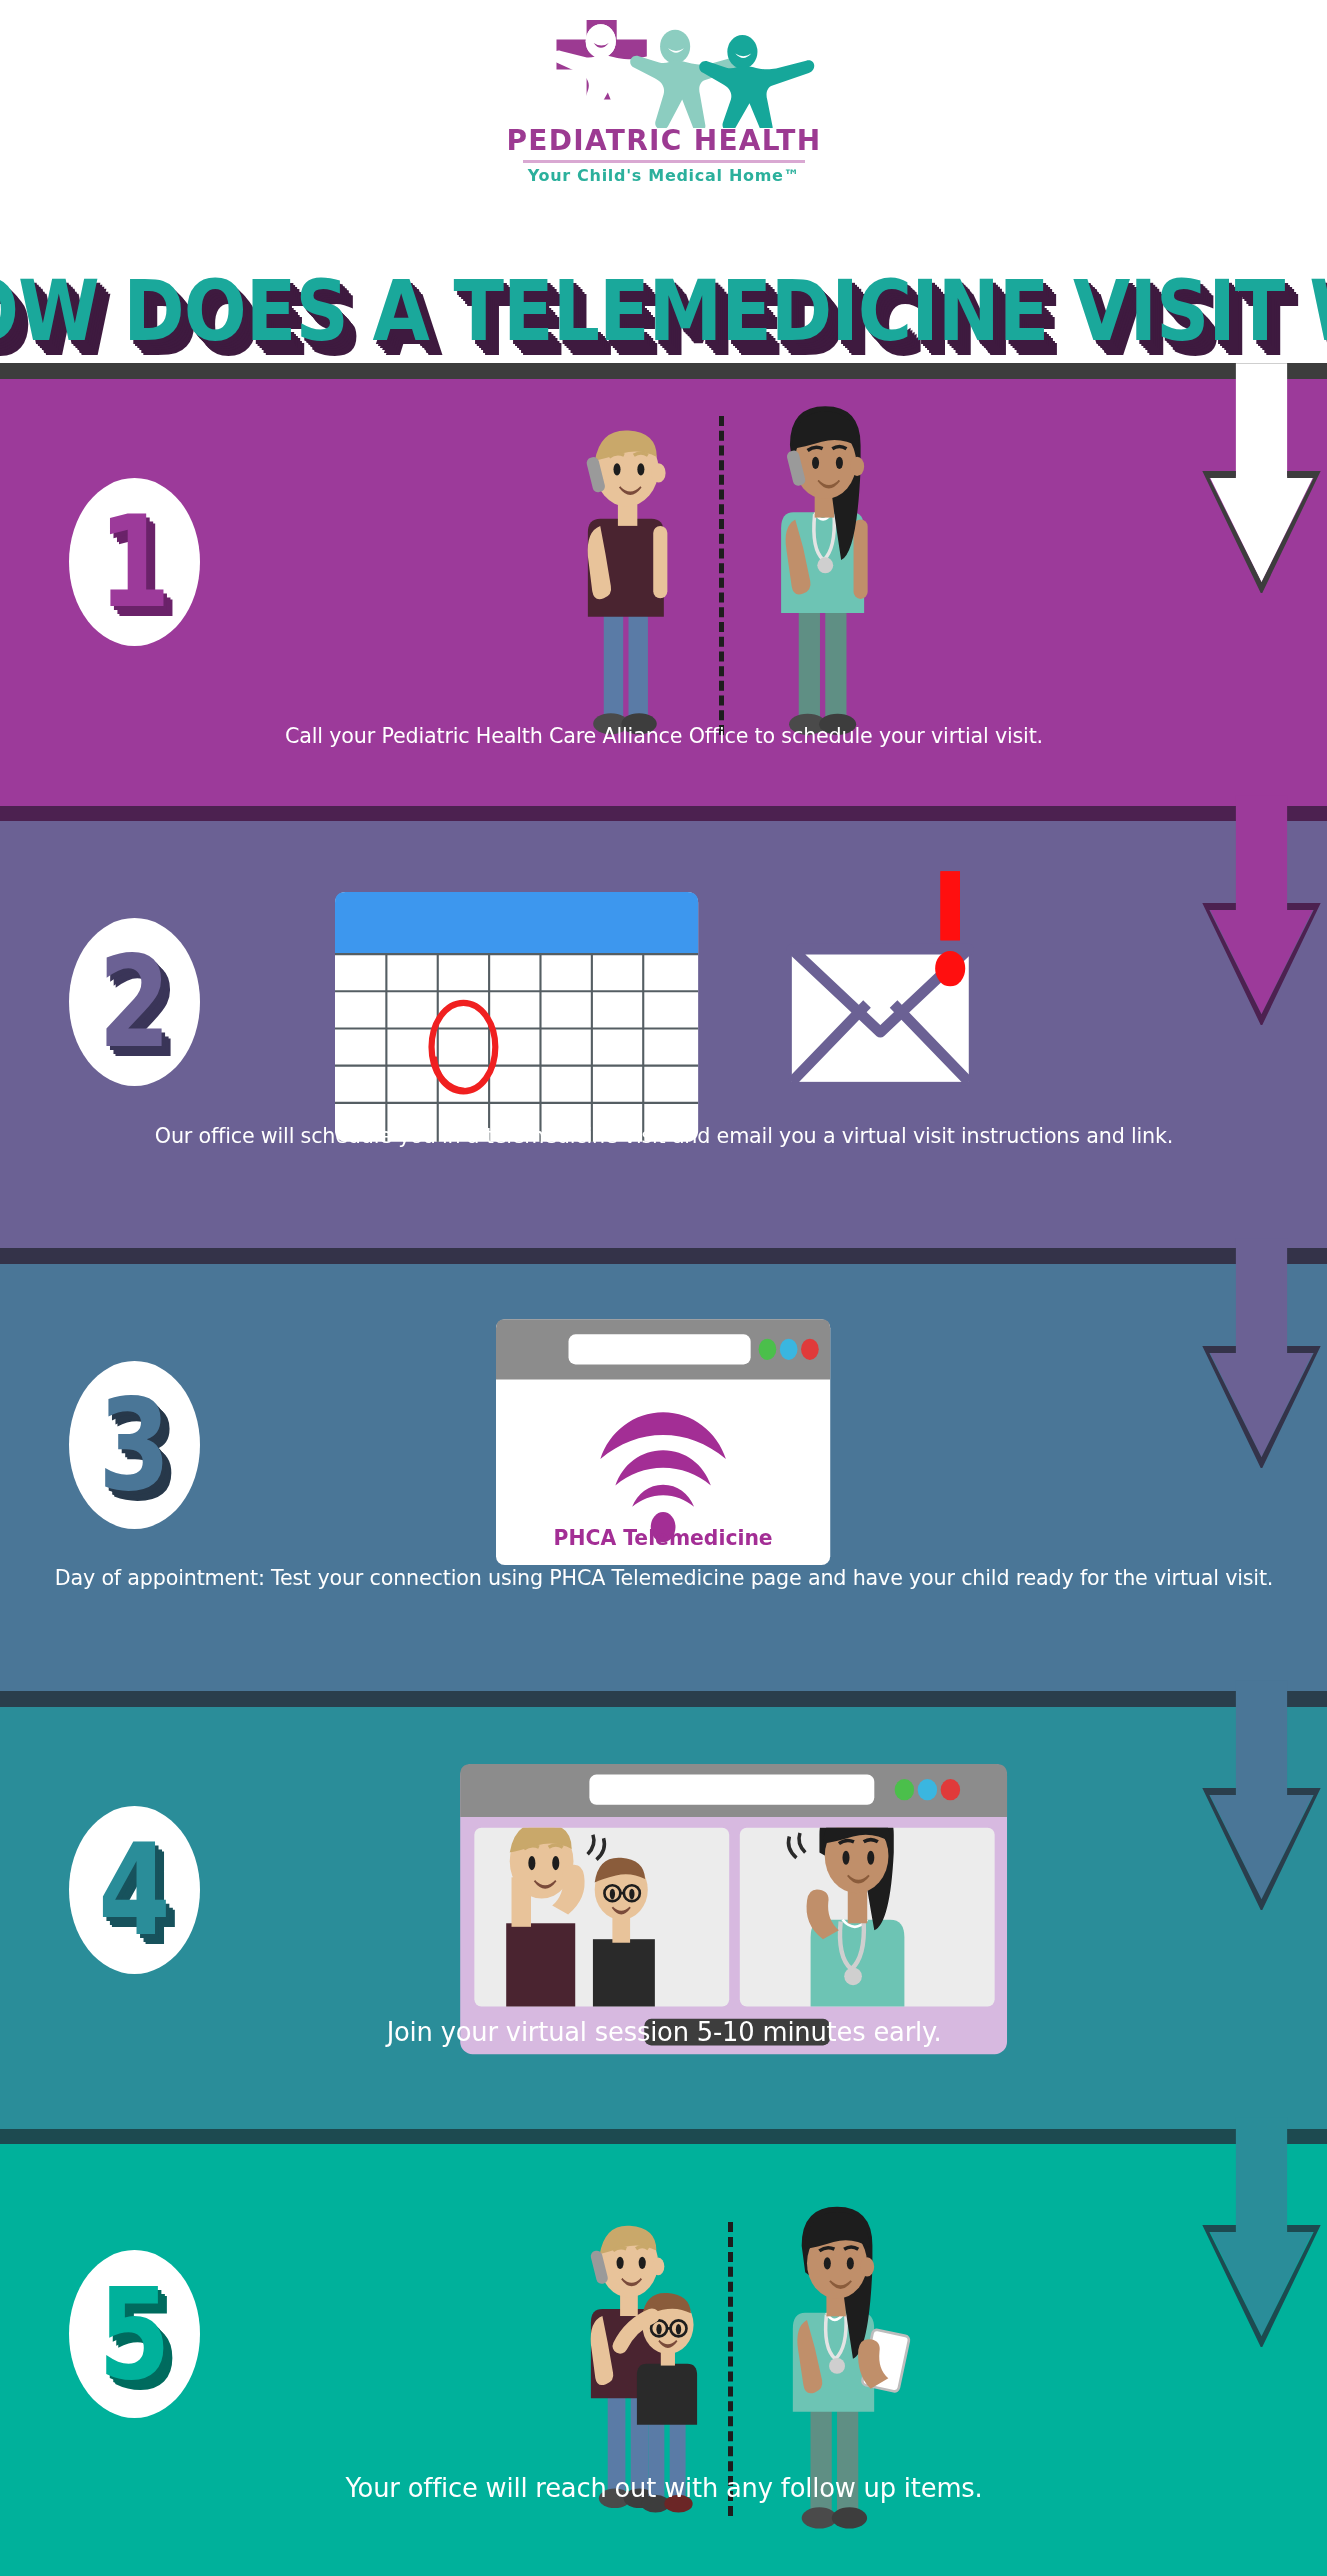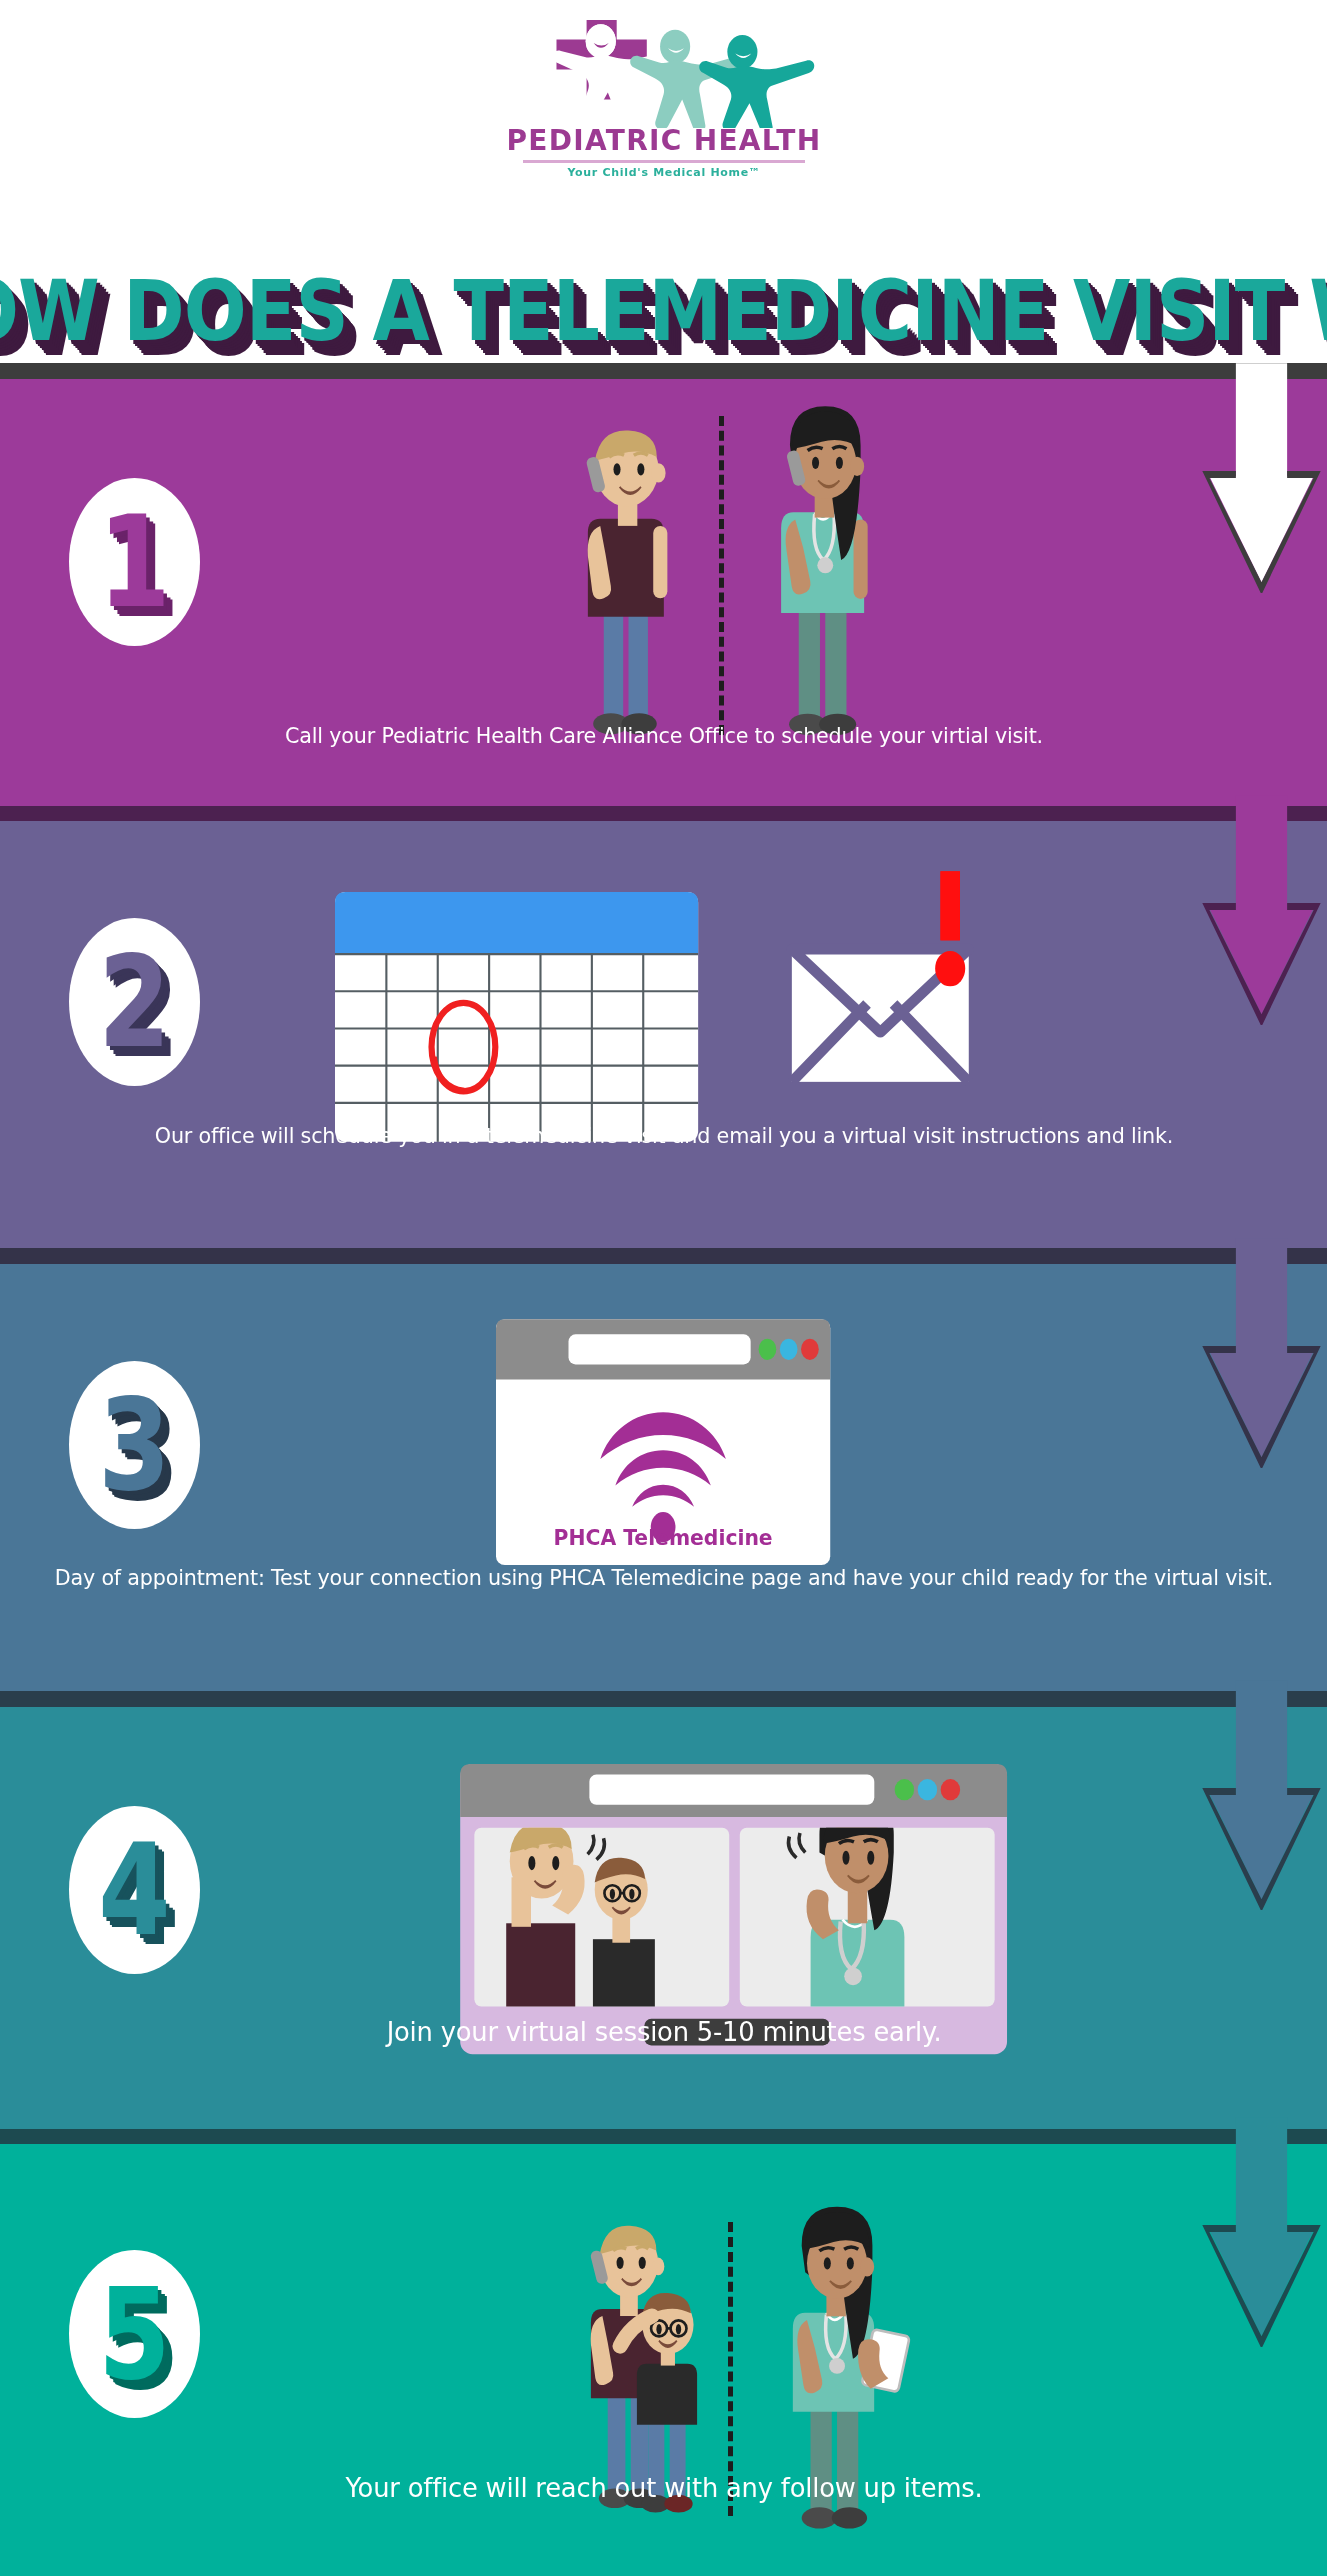--- a/index.html
+++ b/index.html
@@ -39,21 +39,21 @@
     line-height: 1.02;
   }
   #logo-line1 { font-size: 28px; margin-top: -3.5px; }
   #logo-line2 { font-size: 28px; }
   #logo-rule {
     width: 282px; height: 2.7px; background: #d9a8d2;
     margin: 4.4px auto 3.5px auto;
   }
   #logo-tagline {
     font-family: "DejaVu Sans", sans-serif;
-    font-size: 11px; font-weight: 700; letter-spacing: 0.7px;
+    font-size: 16px; font-weight: 700; letter-spacing: 0.7px;
     color: #2bb09c;
   }
 
   
   #title-wrap {
     position: absolute;
     left: 0; top: 262px;
     width: 1328px;
     text-align: center;
   }

